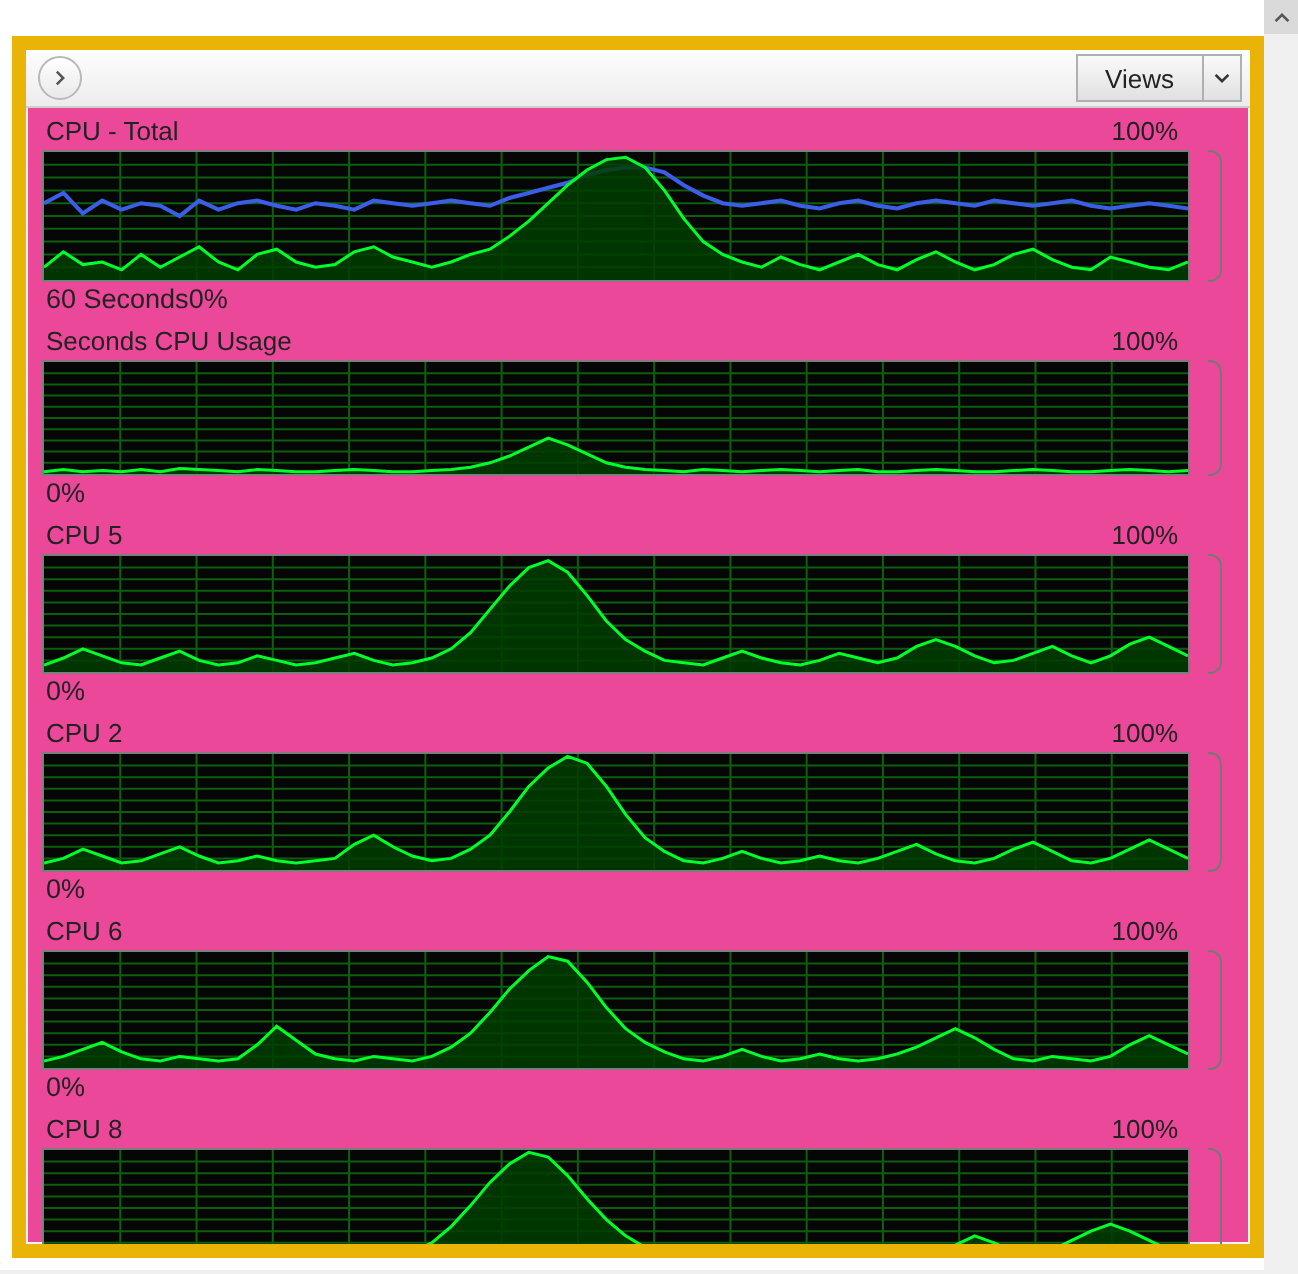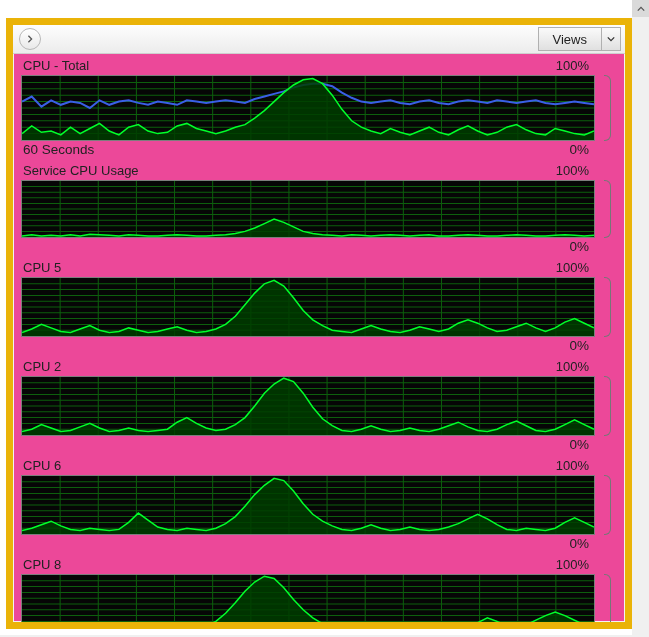--- a/index.html
+++ b/index.html
@@ -117,21 +117,20 @@
     left: 3px; right: 6px;
     top: 0; bottom: 0;
     border-right: 1.5px solid #777;
     border-top: 1.5px solid #777;
     border-bottom: 1.5px solid #777;
     border-top-right-radius: 6px;
     border-bottom-right-radius: 6px;
   }
   .chart-footer {
     display: flex;
-    justify-content: space-between;
     align-items: baseline;
     padding: 1px 28px 0 2px;
     font-size: 13.5px;
   }
 </style>
 </head>
 <body>
 
 <div class="outer">
   <div class="panel">
@@ -190,21 +189,21 @@
             </svg>
             <div class="bracket"></div>
           </div>
           <div class="chart-footer">
             <span>60 Seconds</span>
             <span>0%</span>
           </div>
         </div>
         <div class="chart-block">
           <div class="chart-header">
-            <span>Service CPU Usage</span>
+            <span>Seconds CPU Usage</span>
             <span>100%</span>
           </div>
           <div class="chart-row">
             <svg class="chart-canvas" width="560" height="56" viewBox="0 0 560 56" preserveAspectRatio="none">
               <rect x="0" y="0" width="560" height="56" fill="#060606"></rect>
               <g stroke="#0d5f0d" stroke-width="1">
                 <line x1="0" x2="560" y1="5.6" y2="5.6"></line>
                 <line x1="0" x2="560" y1="11.2" y2="11.2"></line>
                 <line x1="0" x2="560" y1="16.8" y2="16.8"></line>
                 <line x1="0" x2="560" y1="22.4" y2="22.4"></line>

